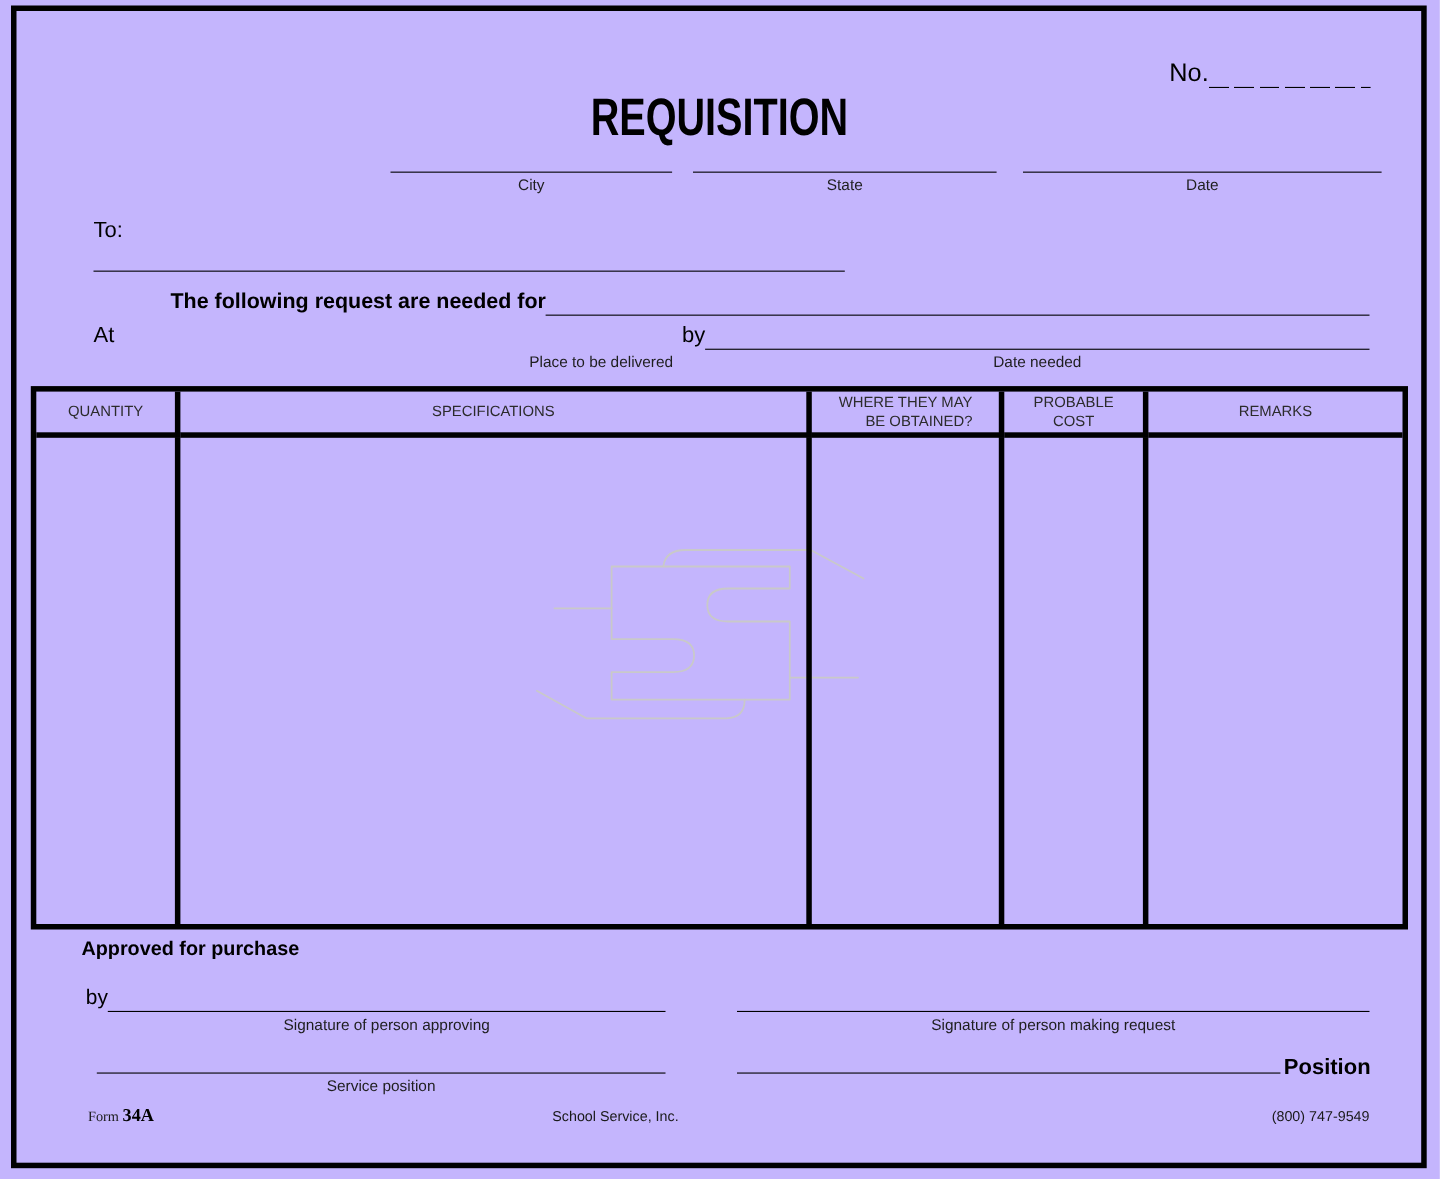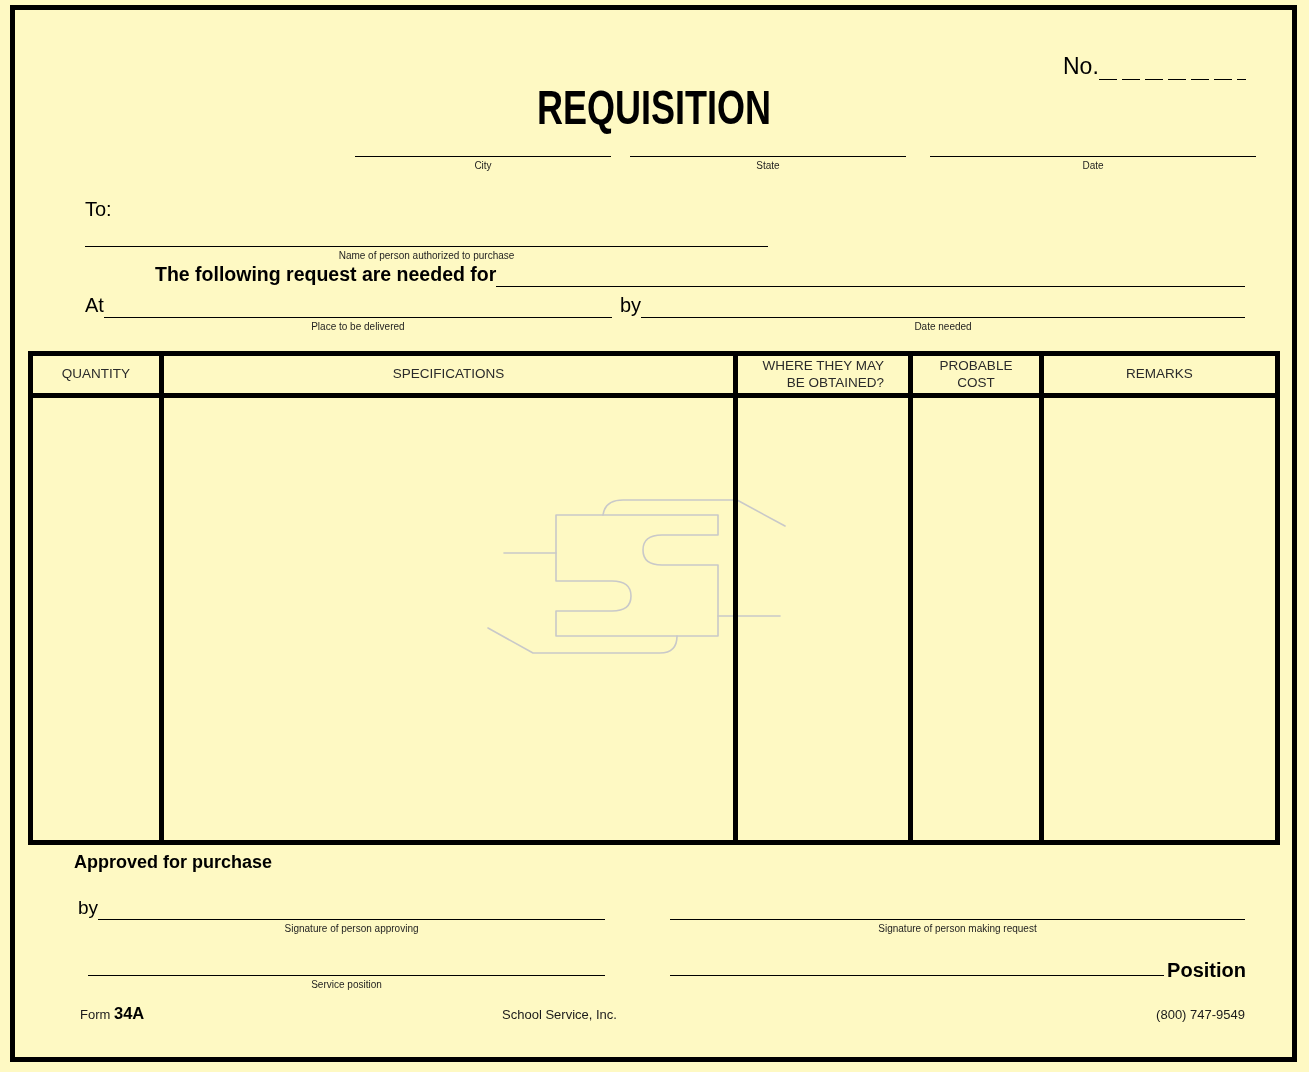--- a/index.html
+++ b/index.html
@@ -1,51 +1,51 @@
 <!DOCTYPE html>
 <html><head>
 <meta charset="utf-8">
 <style>
   * { margin:0; padding:0; box-sizing:border-box; }
   html,body { background:#fff; }
   body { font-family:"Liberation Sans", sans-serif; color:#000; }
-  .sheet { position:relative; width:1309px; height:1072px; background:#fef9c3; overflow:hidden; }
+  .sheet { position:relative; width:1309px; height:1072px; background:#c4b5fd; overflow:hidden; }
   .page-border { position:absolute; left:10px; top:5px; width:1287px; height:1057px; border:5px solid #000; }
 
   
   .no-row { position:absolute; left:1063px; top:52px; width:183px; display:flex; font-size:23px; }
   .no-row .lbl { line-height:28px; }
   .dash-line { flex:1; height:28px;
     background-image:repeating-linear-gradient(90deg,#000 0,#000 18px,transparent 18px,transparent 23px);
     background-size:100% 1.5px; background-position:left bottom; background-repeat:no-repeat; }
 
   .title-row { position:absolute; left:0; top:80px; width:1309px; text-align:center; }
   .title-row span { display:inline-block; font-size:48px; font-weight:bold; transform:scaleX(.75); white-space:nowrap; }
 
   .uline { border-bottom:1.5px solid #000; }
-  .hint { font-size:10px; color:#1e1e1e; text-align:center; padding-top:3px; }
+  .hint { font-size:14px; color:#1e1e1e; text-align:center; padding-top:3px; }
 
   .hfield { position:absolute; top:143px; }
   .hfield .uline { height:14px; }
   .hf-city { left:355px; width:256px; }
   .hf-state { left:630px; width:276px; }
   .hf-date { left:930px; width:326px; }
 
   .to-row { position:absolute; left:85px; top:197px; width:683px; display:flex; font-size:20px;flex-direction:column; }
   .to-row .lbl { line-height:25px; }
   .fill { flex:1; display:flex; flex-direction:column; }
   .fill .uline { height:25px; }
 
   .supplies-row { position:absolute; left:155px; top:261px; width:1090px; display:flex; font-size:19.5px; font-weight:bold; }
   .supplies-row .lbl { line-height:26px; white-space:nowrap; }
   .supplies-row .uline { height:26px; flex:1; }
 
   .at-row { position:absolute; left:85px; top:293px; width:1160px; display:flex; font-size:20px; }
   .at-row .lbl { line-height:25px; }
-  .at-fill1 { width:508px; display:flex; flex-direction:column; }
+  .at-fill1 { width:508px; display:flex; flex-direction:column;align-items:flex-end; }
   .at-fill1 .uline, .at-fill2 .uline { height:25px; }
   .at-row .by-lbl { margin-left:8px; }
   .at-fill2 { flex:1; display:flex; flex-direction:column; }
 
   .req-table { position:absolute; left:28px; top:351px; width:1252px; height:494px;
     border:5px solid #000; display:grid;
     grid-template-columns:131px 574px 175px 131px 1fr;
     grid-template-rows:42px 1fr; }
   .hc, .bc { border-right:5px solid #000; }
   .hc { border-bottom:5px solid #000; display:flex; align-items:center; justify-content:center;
@@ -63,21 +63,21 @@
   .sig-left .lbl { line-height:24px; }
   .sig-left .uline, .sig-right .uline { height:24px; }
   .sig-right { position:absolute; left:670px; top:896px; width:575px; display:flex; }
 
   .off-left { position:absolute; left:88px; top:954px; width:517px; }
   .off-left .uline { height:22px; }
   .off-right { position:absolute; left:670px; top:948px; width:576px; display:flex; align-items:flex-end; }
   .off-right .uline { flex:1; height:28px; }
   .off-right .pos-lbl { font-size:20px; font-weight:bold; padding-left:3px; margin-bottom:-6px; white-space:nowrap; }
 
-  .footer-form { position:absolute; left:80px; top:1004px; font-size:13px; color:#1a1a1a; }
+  .footer-form { position:absolute; left:80px; top:1004px; font-size:13px; color:#1a1a1a;font-family:Liberation Serif, serif; }
   .footer-form b { font-size:16.5px; font-weight:bold; color:#000; }
   .footer-company { position:absolute; left:0; top:1007px; width:1119px; text-align:center; font-size:13px; color:#1a1a1a; }
   .footer-phone { position:absolute; right:64px; top:1007px; font-size:13px; color:#1a1a1a; }
 </style>
 </head>
 <body>
 
 <div class="sheet">
   <div class="page-border"></div>
 
@@ -100,21 +100,20 @@
   </div>
   <div class="hfield hf-date">
     <div class="uline"></div>
     <div class="hint">Date</div>
   </div>
 
   <div class="to-row">
     <span class="lbl">To:</span>
     <div class="fill">
       <div class="uline"></div>
-      <div class="hint">Name of person authorized to purchase</div>
     </div>
   </div>
 
   <div class="supplies-row">
     <span class="lbl">The following request are needed for</span>
     <span class="uline"></span>
   </div>
 
   <div class="at-row">
     <span class="lbl">At</span>

